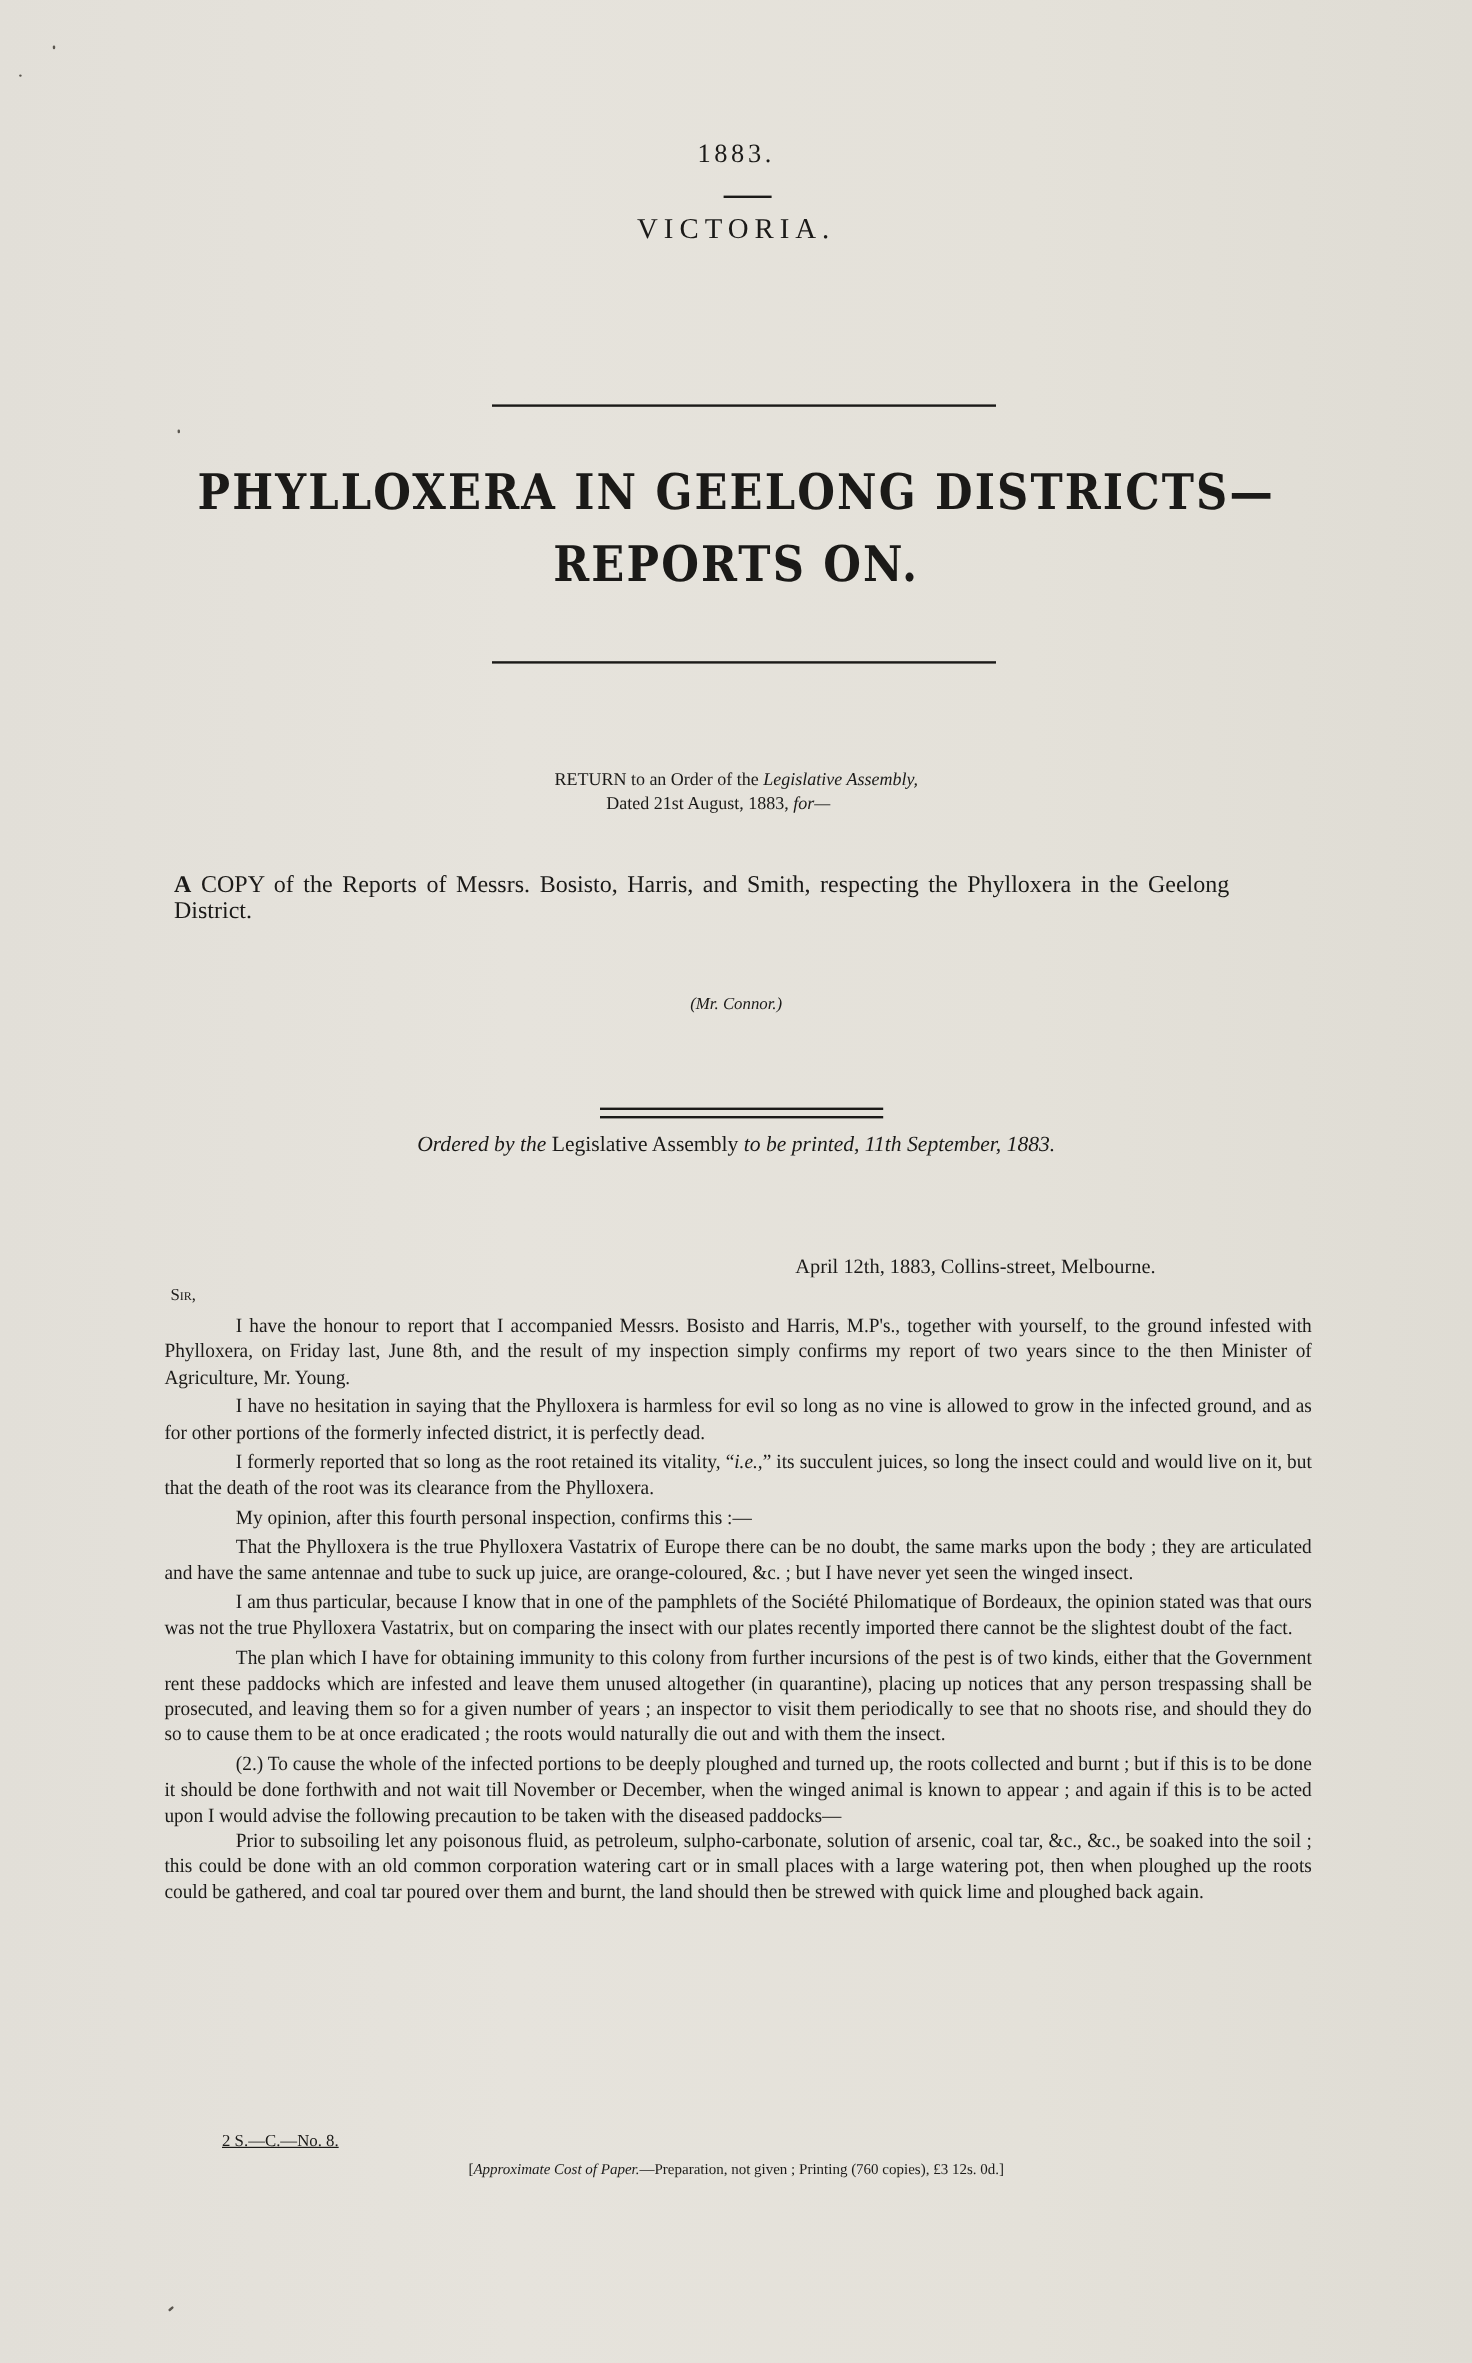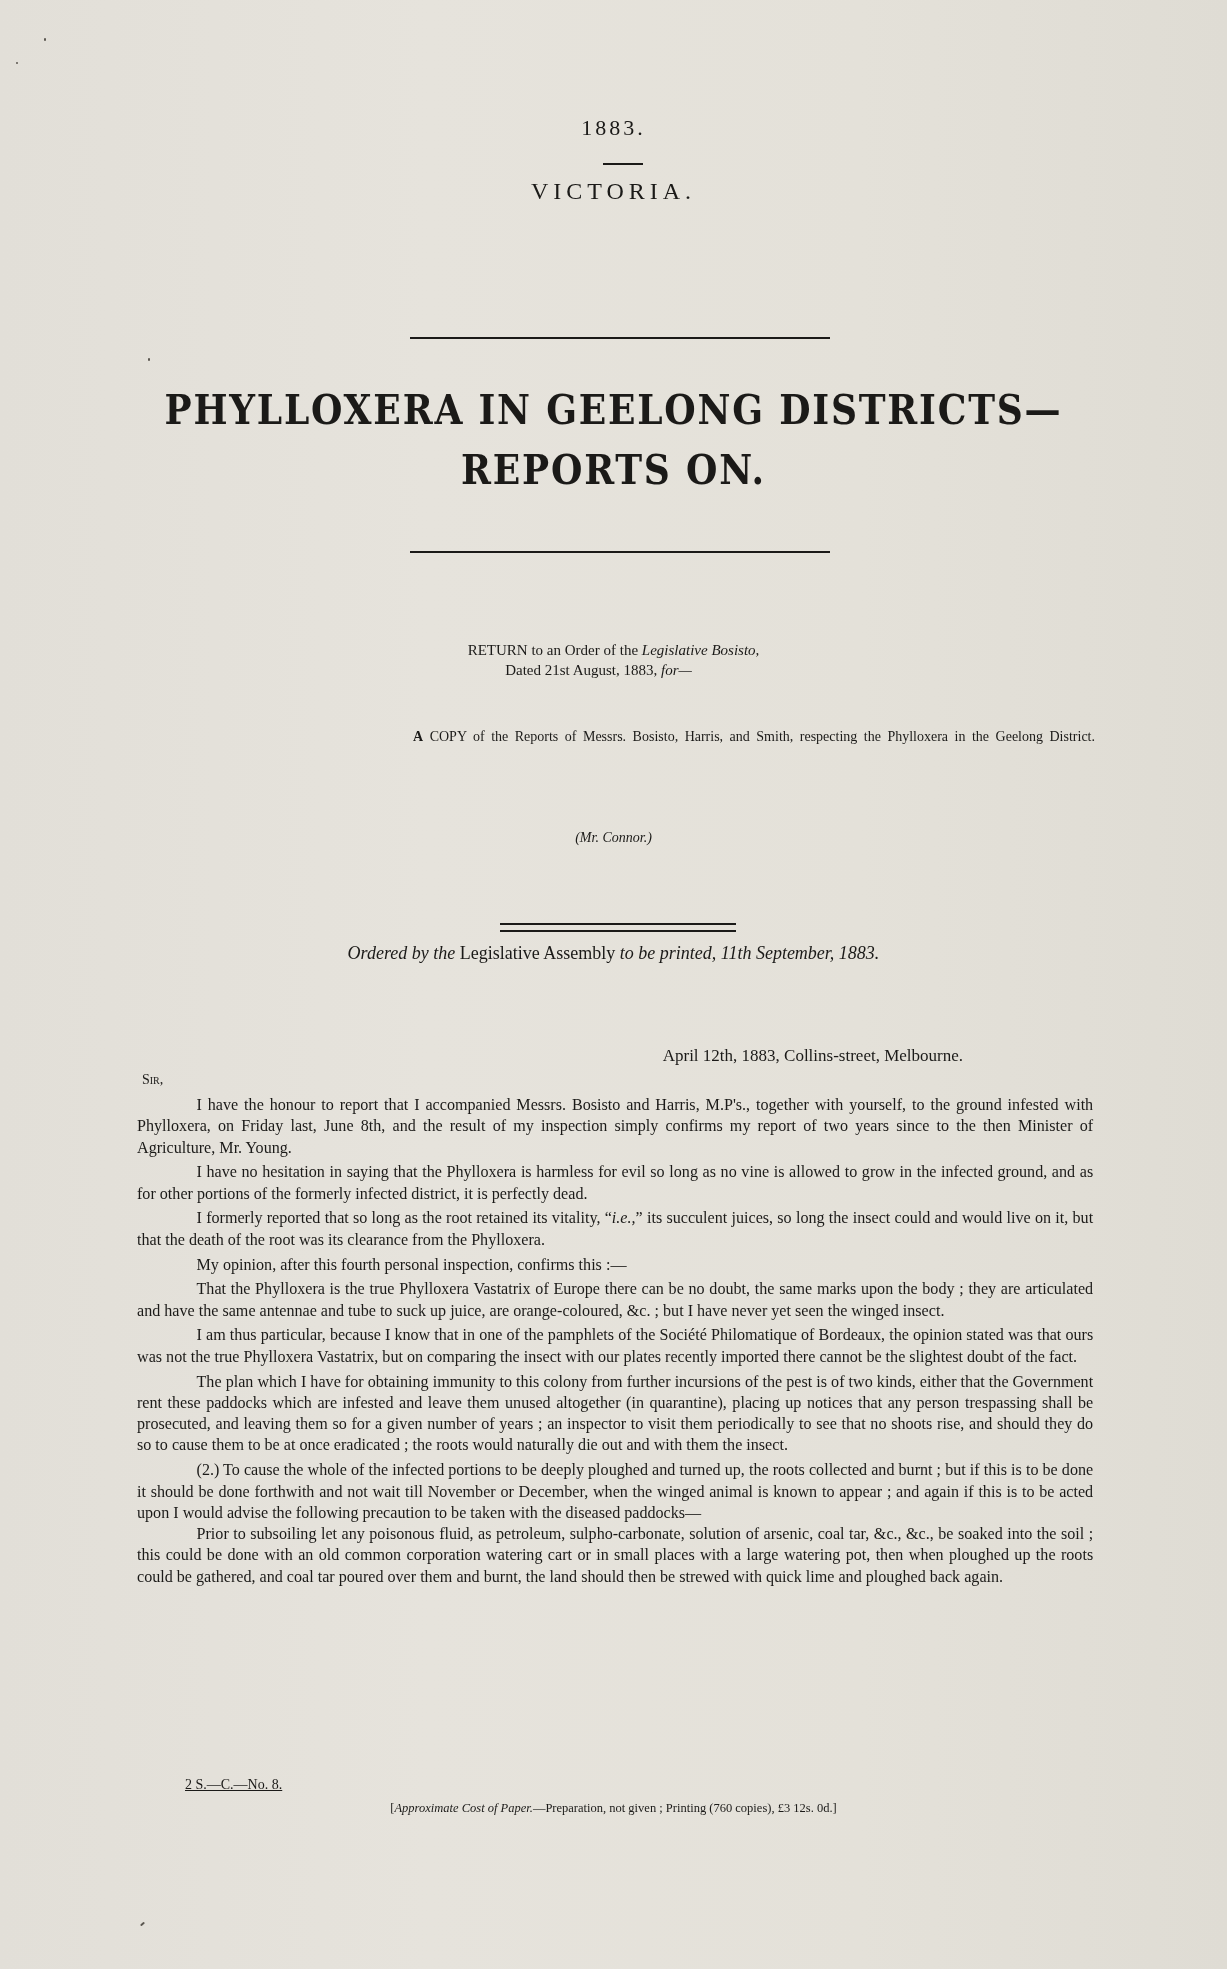--- a/index.html
+++ b/index.html
@@ -35,21 +35,21 @@
       transform: scaleX(0.88);
       transform-origin: center;
     }
 
     .order-return { top: 628px; font-size: 15px; line-height: 20px; }
     .order-return .it { font-style: italic; }
     .order-return .dated { display: block; margin-left: -30px; }
 
     .copy-desc {
       top: 714px; left: 145px; width: 950px;
-      font-size: 14px; line-height: 22px; text-align: right;
+      font-size: 20px; line-height: 22px; text-align: left;
       word-spacing: 3px;
     }
     .copy-desc .lead { font-weight: bold; }
 
     .mover { top: 818px; font-size: 14px; font-style: italic; }
 
     .double-rule { top: 911px; left: 500px; width: 236px; height: 5px;
       border-top: 2px solid #1b1a18; border-bottom: 2px solid #1b1a18; }
 
     .ordered { top: 931px; font-size: 18px; }
@@ -88,21 +88,21 @@
 
   <div class="abs center title">
     <div>PHYLLOXERA IN GEELONG DISTRICTS—</div>
     <div>REPORTS ON.</div>
   </div>
 
   <div class="abs rule rule-2"></div>
 
   <div class="abs center order-return">
     <div>
-      <span>RETURN to an Order of the </span><span class="it">Legislative Bosisto,</span>
+      <span>RETURN to an Order of the </span><span class="it">Legislative Assembly,</span>
     </div>
     <div class="dated">
       <span>Dated 21st August, 1883, </span><span class="it">for—</span>
     </div>
   </div>
 
   <div class="abs copy-desc">
     <span class="lead">A</span><span> COPY of the Reports of Messrs. Bosisto, Harris, and Smith, respecting the Phylloxera in the Geelong District.</span>
   </div>
 

